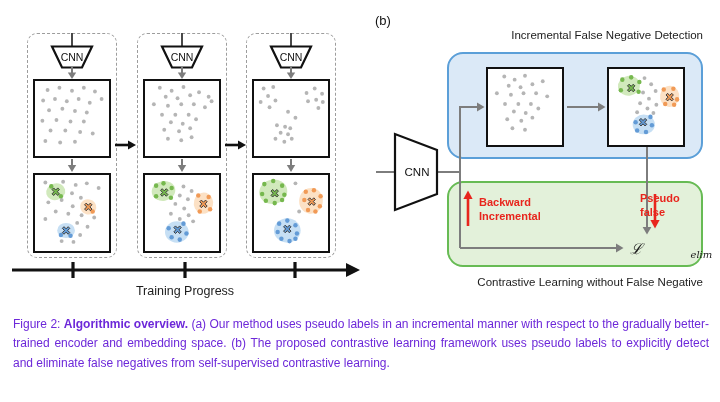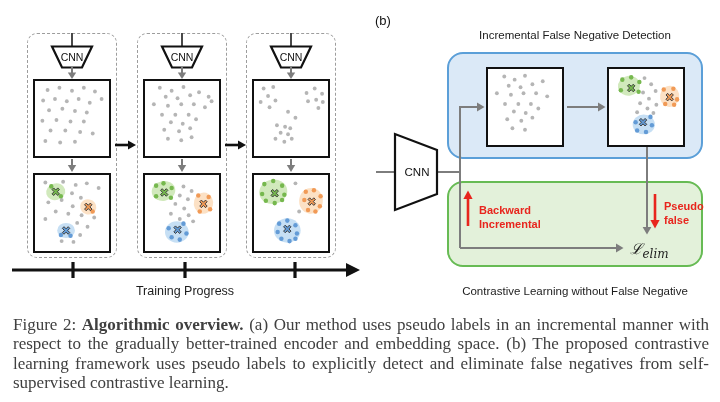--- a/index.html
+++ b/index.html
@@ -16,40 +16,40 @@
   .trap text{font-size:10.5px;fill:#111;text-anchor:middle;}
   .sbox{position:absolute;left:5px;width:78px;border:2.5px solid #111;background:#fff;
         box-sizing:border-box;}
   .sbox svg{display:block;width:100%;height:100%;}
   .arr{position:absolute;left:38px;}
   .iarr{position:absolute;top:139px;}
   .timeline text{font-size:12.5px;fill:#1c1c1c;text-anchor:middle;}
 
   
   .tag-b{position:absolute;left:375px;top:13px;font-size:13px;color:#111;}
-  .b-title{position:absolute;left:447px;width:256px;text-align:center;font-size:11.5px;
+  .b-title{position:absolute;left:447px;width:256px;text-align:right;font-size:11.5px;
            color:#1c1c1c;}
   .blue-rect{position:absolute;left:447px;top:52px;width:256px;height:107px;border-radius:16px;
              background:#dbe9f7;border:2px solid #5b9fd8;box-sizing:border-box;z-index:1;}
   .green-rect{position:absolute;left:447px;top:181px;width:256px;height:86px;border-radius:16px;
               background:#e3f1da;border:2px solid #67bb54;box-sizing:border-box;z-index:1;}
   .wires{position:absolute;left:0;top:0;z-index:2;pointer-events:none;}
   .bbox{z-index:3;}
   .cnn-b{position:absolute;left:393px;top:131px;z-index:3;}
   .cnn-b polygon{fill:#fff;stroke:#111;stroke-width:2.2;}
   .cnn-b text{font-size:11.5px;fill:#111;text-anchor:middle;}
   .red-label{position:absolute;z-index:3;color:#e8251d;font-size:11px;font-weight:bold;
-             line-height:14px;white-space:nowrap;margin-top:8px;}
+             line-height:14px;white-space:nowrap;}
   .loss{position:absolute;left:630px;top:238px;z-index:3;font-family:"DejaVu Serif",serif;
         font-style:italic;font-size:15px;color:#1c1c1c;}
-  .loss sub{font-size:12px;}
+  .loss sub{font-size:10px;margin-left:48px;}
 
   
-  .caption{position:absolute;left:13px;top:315px;width:696px;font-family:Liberation Serif, serif;
-           font-size:17px;line-height:19.3px;color:#404040;text-align:justify;}
+  .caption{position:absolute;left:13px;top:315px;width:696px;font-family:Liberation Sans, sans-serif;
+           font-size:12px;line-height:19.3px;color:#6d28d9;text-align:justify;}
 </style>
 </head>
 <body>
 
 <div class="page">
 
   <div class="stage" style="left:27px">
     <div class="stub"></div>
     <svg class="trap" width="46" height="24" viewBox="0 0 46 24">
       <polygon points="3,1.5 43,1.5 33,22.5 13,22.5"></polygon>
@@ -403,28 +403,28 @@
         <circle cx="58" cy="74" r="3" fill="#639bd6"></circle>
         <circle cx="56" cy="63" r="3" fill="#639bd6"></circle>
         <path d="M-5,-2.8 L-2.8,-5 L0,-2.2 L2.8,-5 L5,-2.8 L2.2,0 L5,2.8 L2.8,5 L0,2.2 L-2.8,5 L-5,2.8 L-2.2,0 Z" transform="translate(46 70)" fill="#639bd6" stroke="#3c3c3c" stroke-width="1.3" stroke-linejoin="round"></path>
       </svg>
   </div>
 
   <div class="red-label" style="left:479px;top:195px">
     <div>Backward</div>
     <div>Incremental</div>
   </div>
-  <div class="red-label" style="left:664px;top:191px">
+  <div class="red-label" style="left:640px;top:191px">
     <div>Pseudo</div>
     <div>false</div>
   </div>
 
   <div class="loss"><span>ℒ</span><sub>elim</sub></div>
 
-  <div class="b-title" style="top:285px">Contrastive Learning without False Negative</div>
+  <div class="b-title" style="top:276px">Contrastive Learning without False Negative</div>
 
   <div class="caption">
     <span>Figure 2:</span>
     <b>Algorithmic overview.</b>
     <span>(a) Our method uses pseudo labels in an incremental manner with respect to the gradually better-trained encoder and embedding space. (b) The proposed contrastive learning framework uses pseudo labels to explicitly detect and eliminate false negatives from self-supervised contrastive learning.</span>
   </div>
 
 </div>
 
 </body></html>

